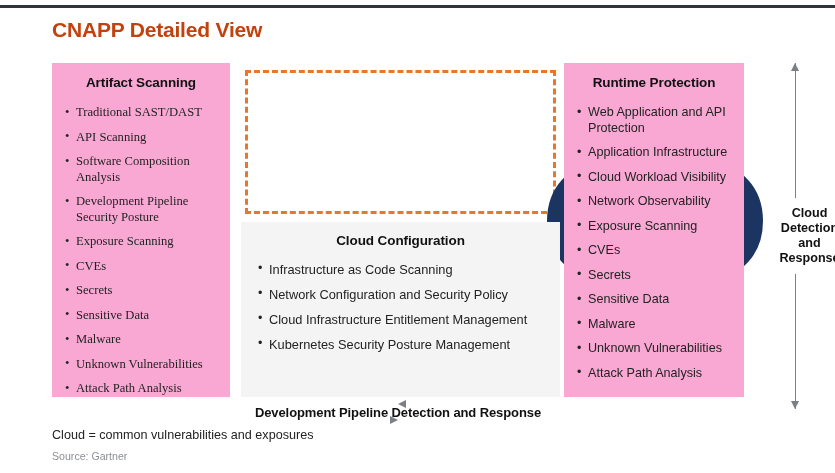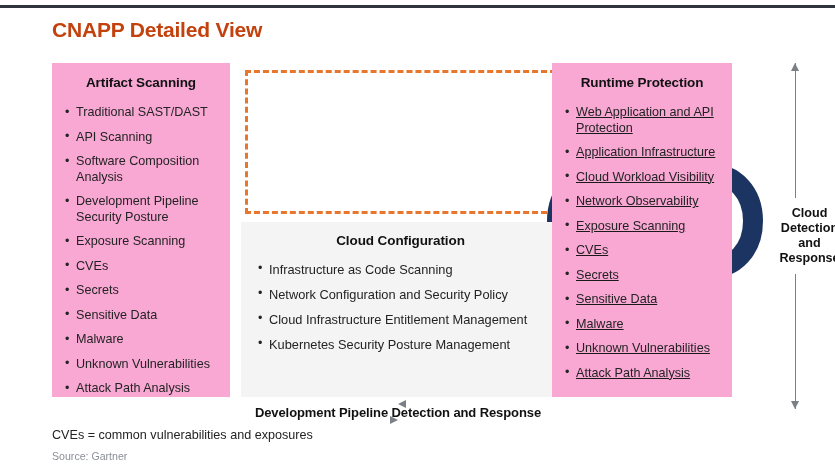--- a/index.html
+++ b/index.html
@@ -33,21 +33,21 @@
     color: #c2410c;
   }
 
   
   .panel {
     position: absolute;
     background: #f9a8d4;
     box-sizing: border-box;
   }
   .col-left  { left: 52px;  top: 63px; width: 178px; height: 334px; }
-  .col-right { left: 552px; top: 63px; width: 180px; height: 334px; }
+  .col-right { left: 564px; top: 63px; width: 180px; height: 334px; }
 
   .center-top {
     position: absolute;
     left: 245px; top: 70px;
     width: 311px; height: 144px;
     box-sizing: border-box;
     border: 3px dashed #e8762c;
     background: #ffffff;
   }
   .center-bottom {
@@ -98,22 +98,22 @@
     padding-left: 21px;
     margin-top: 10px;
   }
   li.sub::before {
     content: "\2013";
     left: 10px;
     top: 0;
   }
   li.spaced { margin-top: 17px; }
 
-  .col-left .list-wrap  { padding: 6px 8px 0 12px; }
-  .col-right .list-wrap { padding: 6px 8px 0 12px; text-decoration: underline; }
+  .col-left .list-wrap  { padding: 6px 8px 0 12px; font-family: Liberation Serif, serif; }
+  .col-right .list-wrap { padding: 6px 8px 0 12px; }
   .center-bottom .list-wrap { padding: 4px 8px 0 16px; }
   .center-bottom .panel-title { padding: 11px 6px 0 6px; }
   .center-bottom ul.bullets > li { margin-top: 9.5px; font-size: 12.8px; }
 
   
   .infinity-wrap {
     position: absolute;
     left: 296px; top: 86px;
     width: 222px; height: 124px;
   }
@@ -323,14 +323,14 @@
 
 <div class="v-arrow-col">
   <div class="v-line top"></div>
   <div class="v-arrow-label">Cloud
 Detection
 and
 Response</div>
   <div class="v-line bottom"></div>
 </div>
 
-<div class="footnote">CVEs = common vulnerabilities and exposures</div>
+<div class="footnote">Cloud = common vulnerabilities and exposures</div>
 <div class="source">Source: Gartner</div>
 
 </body></html>

